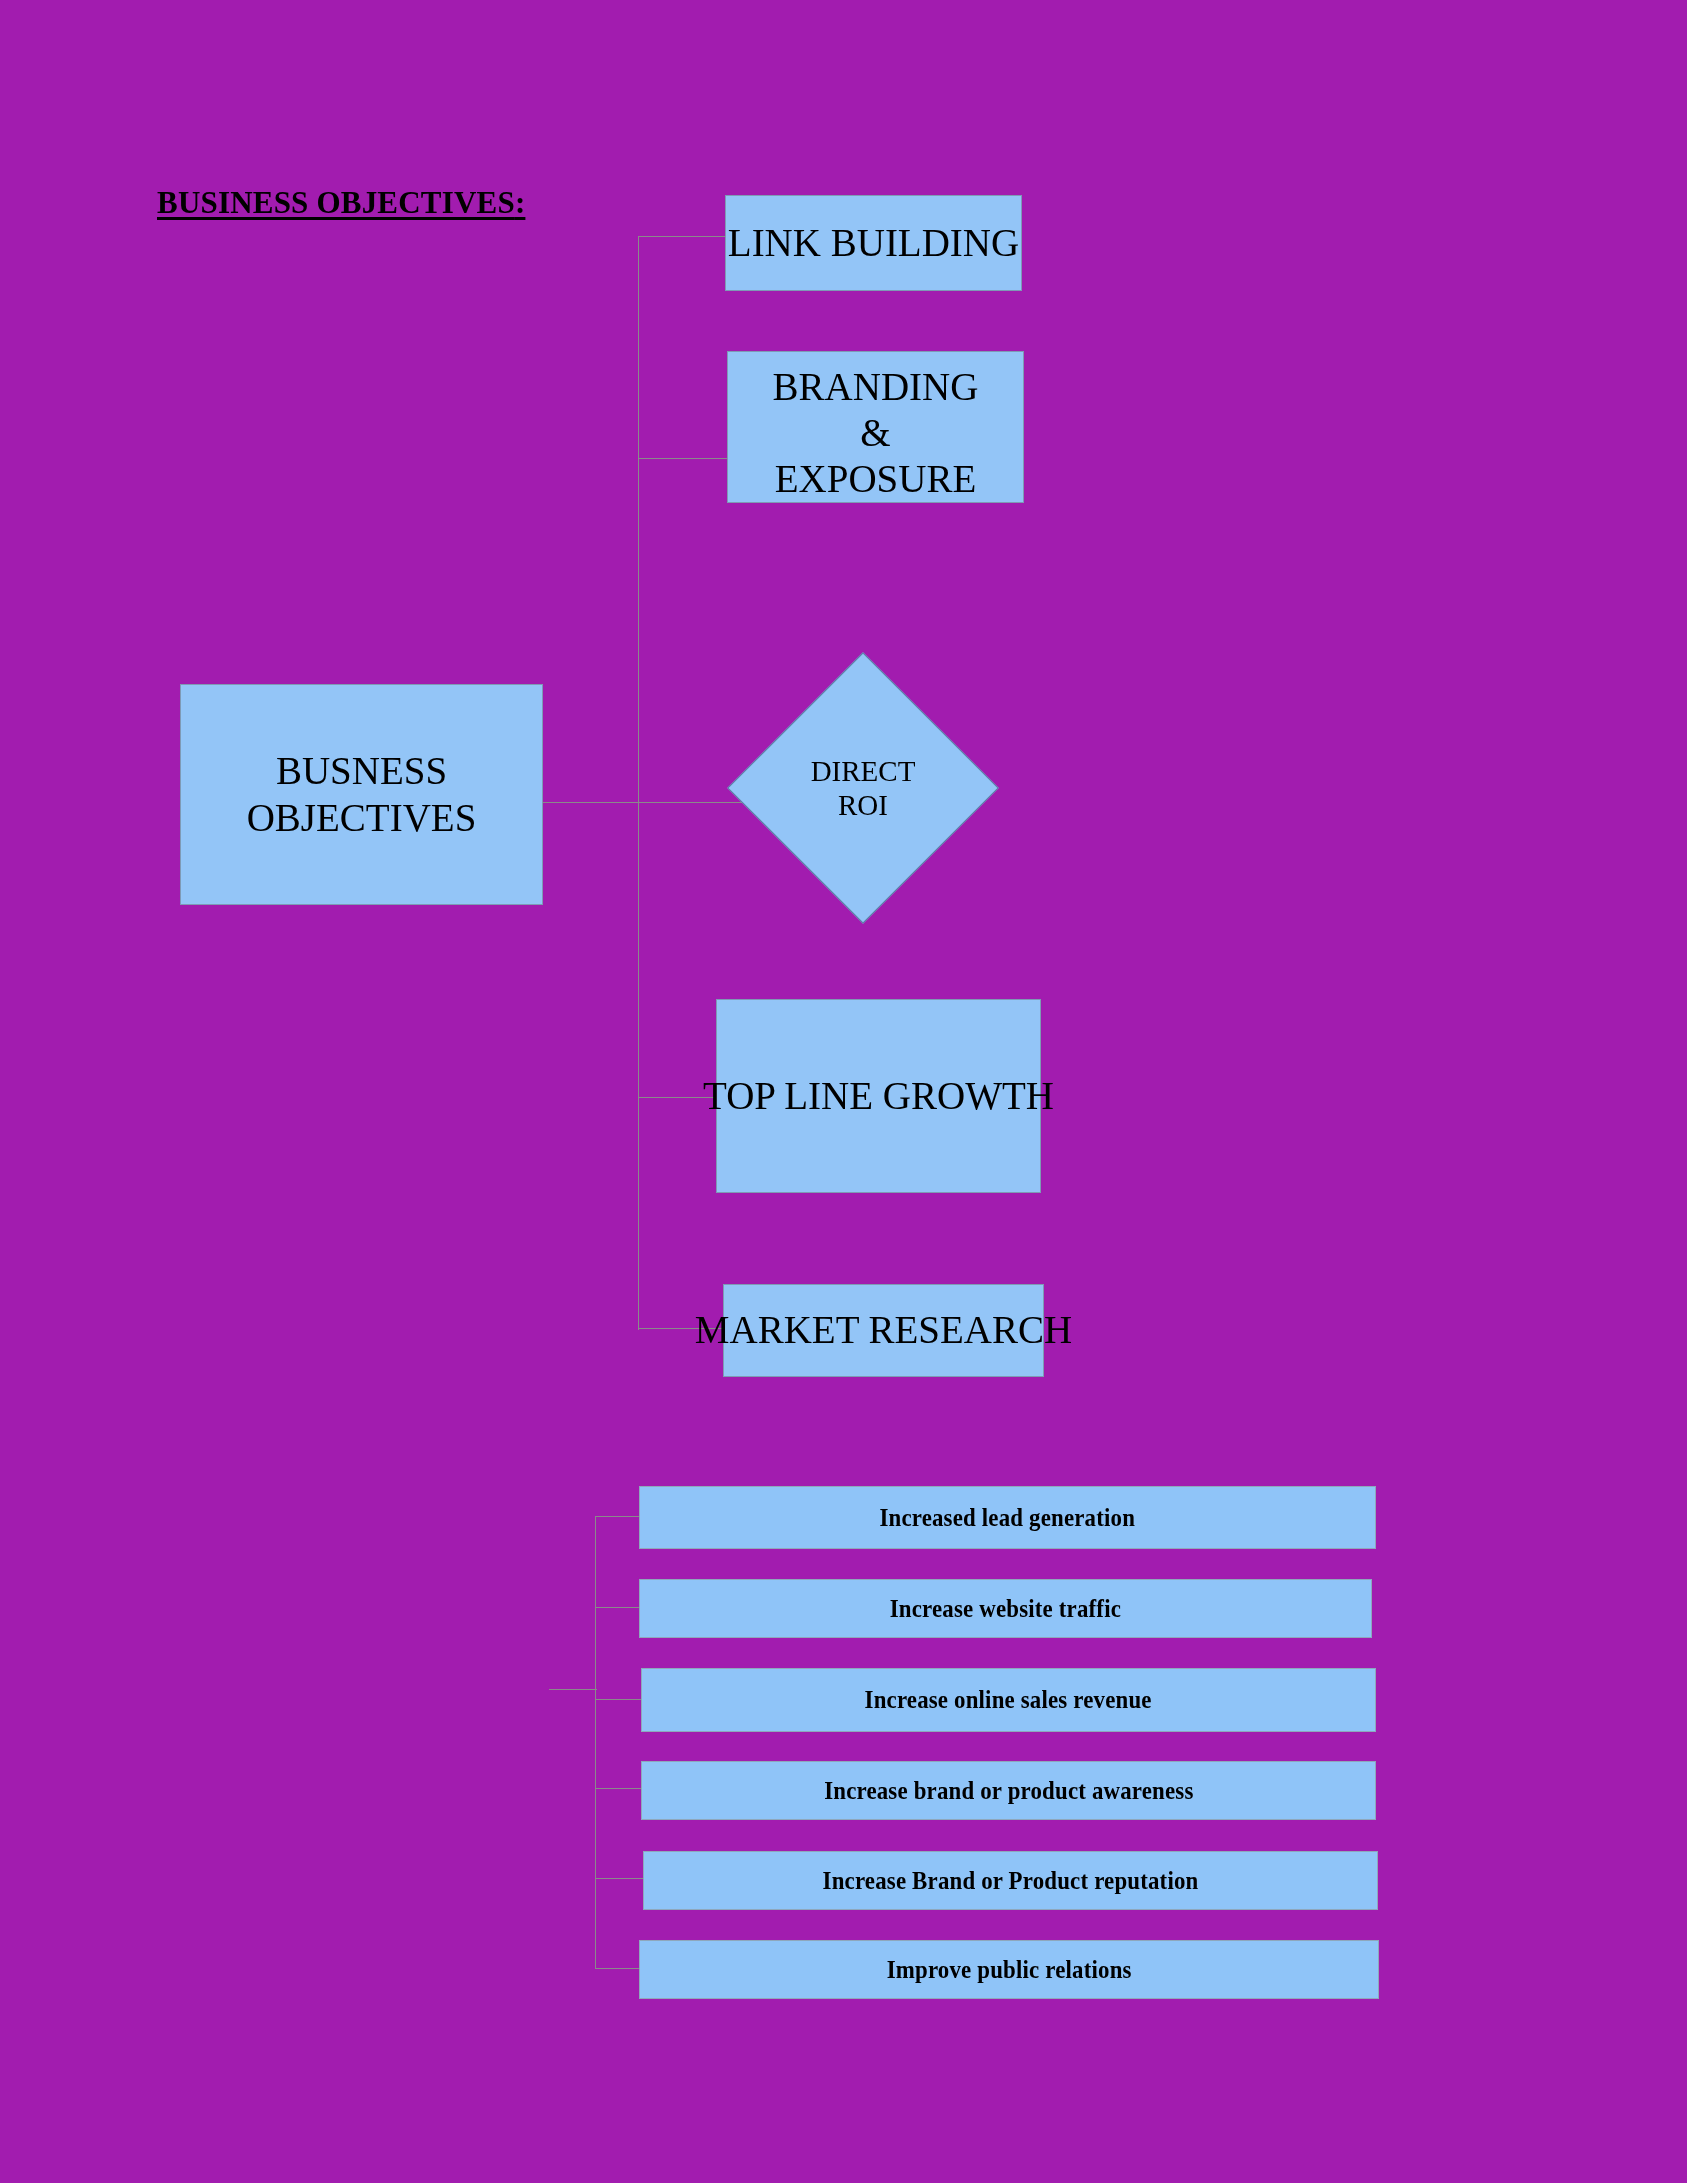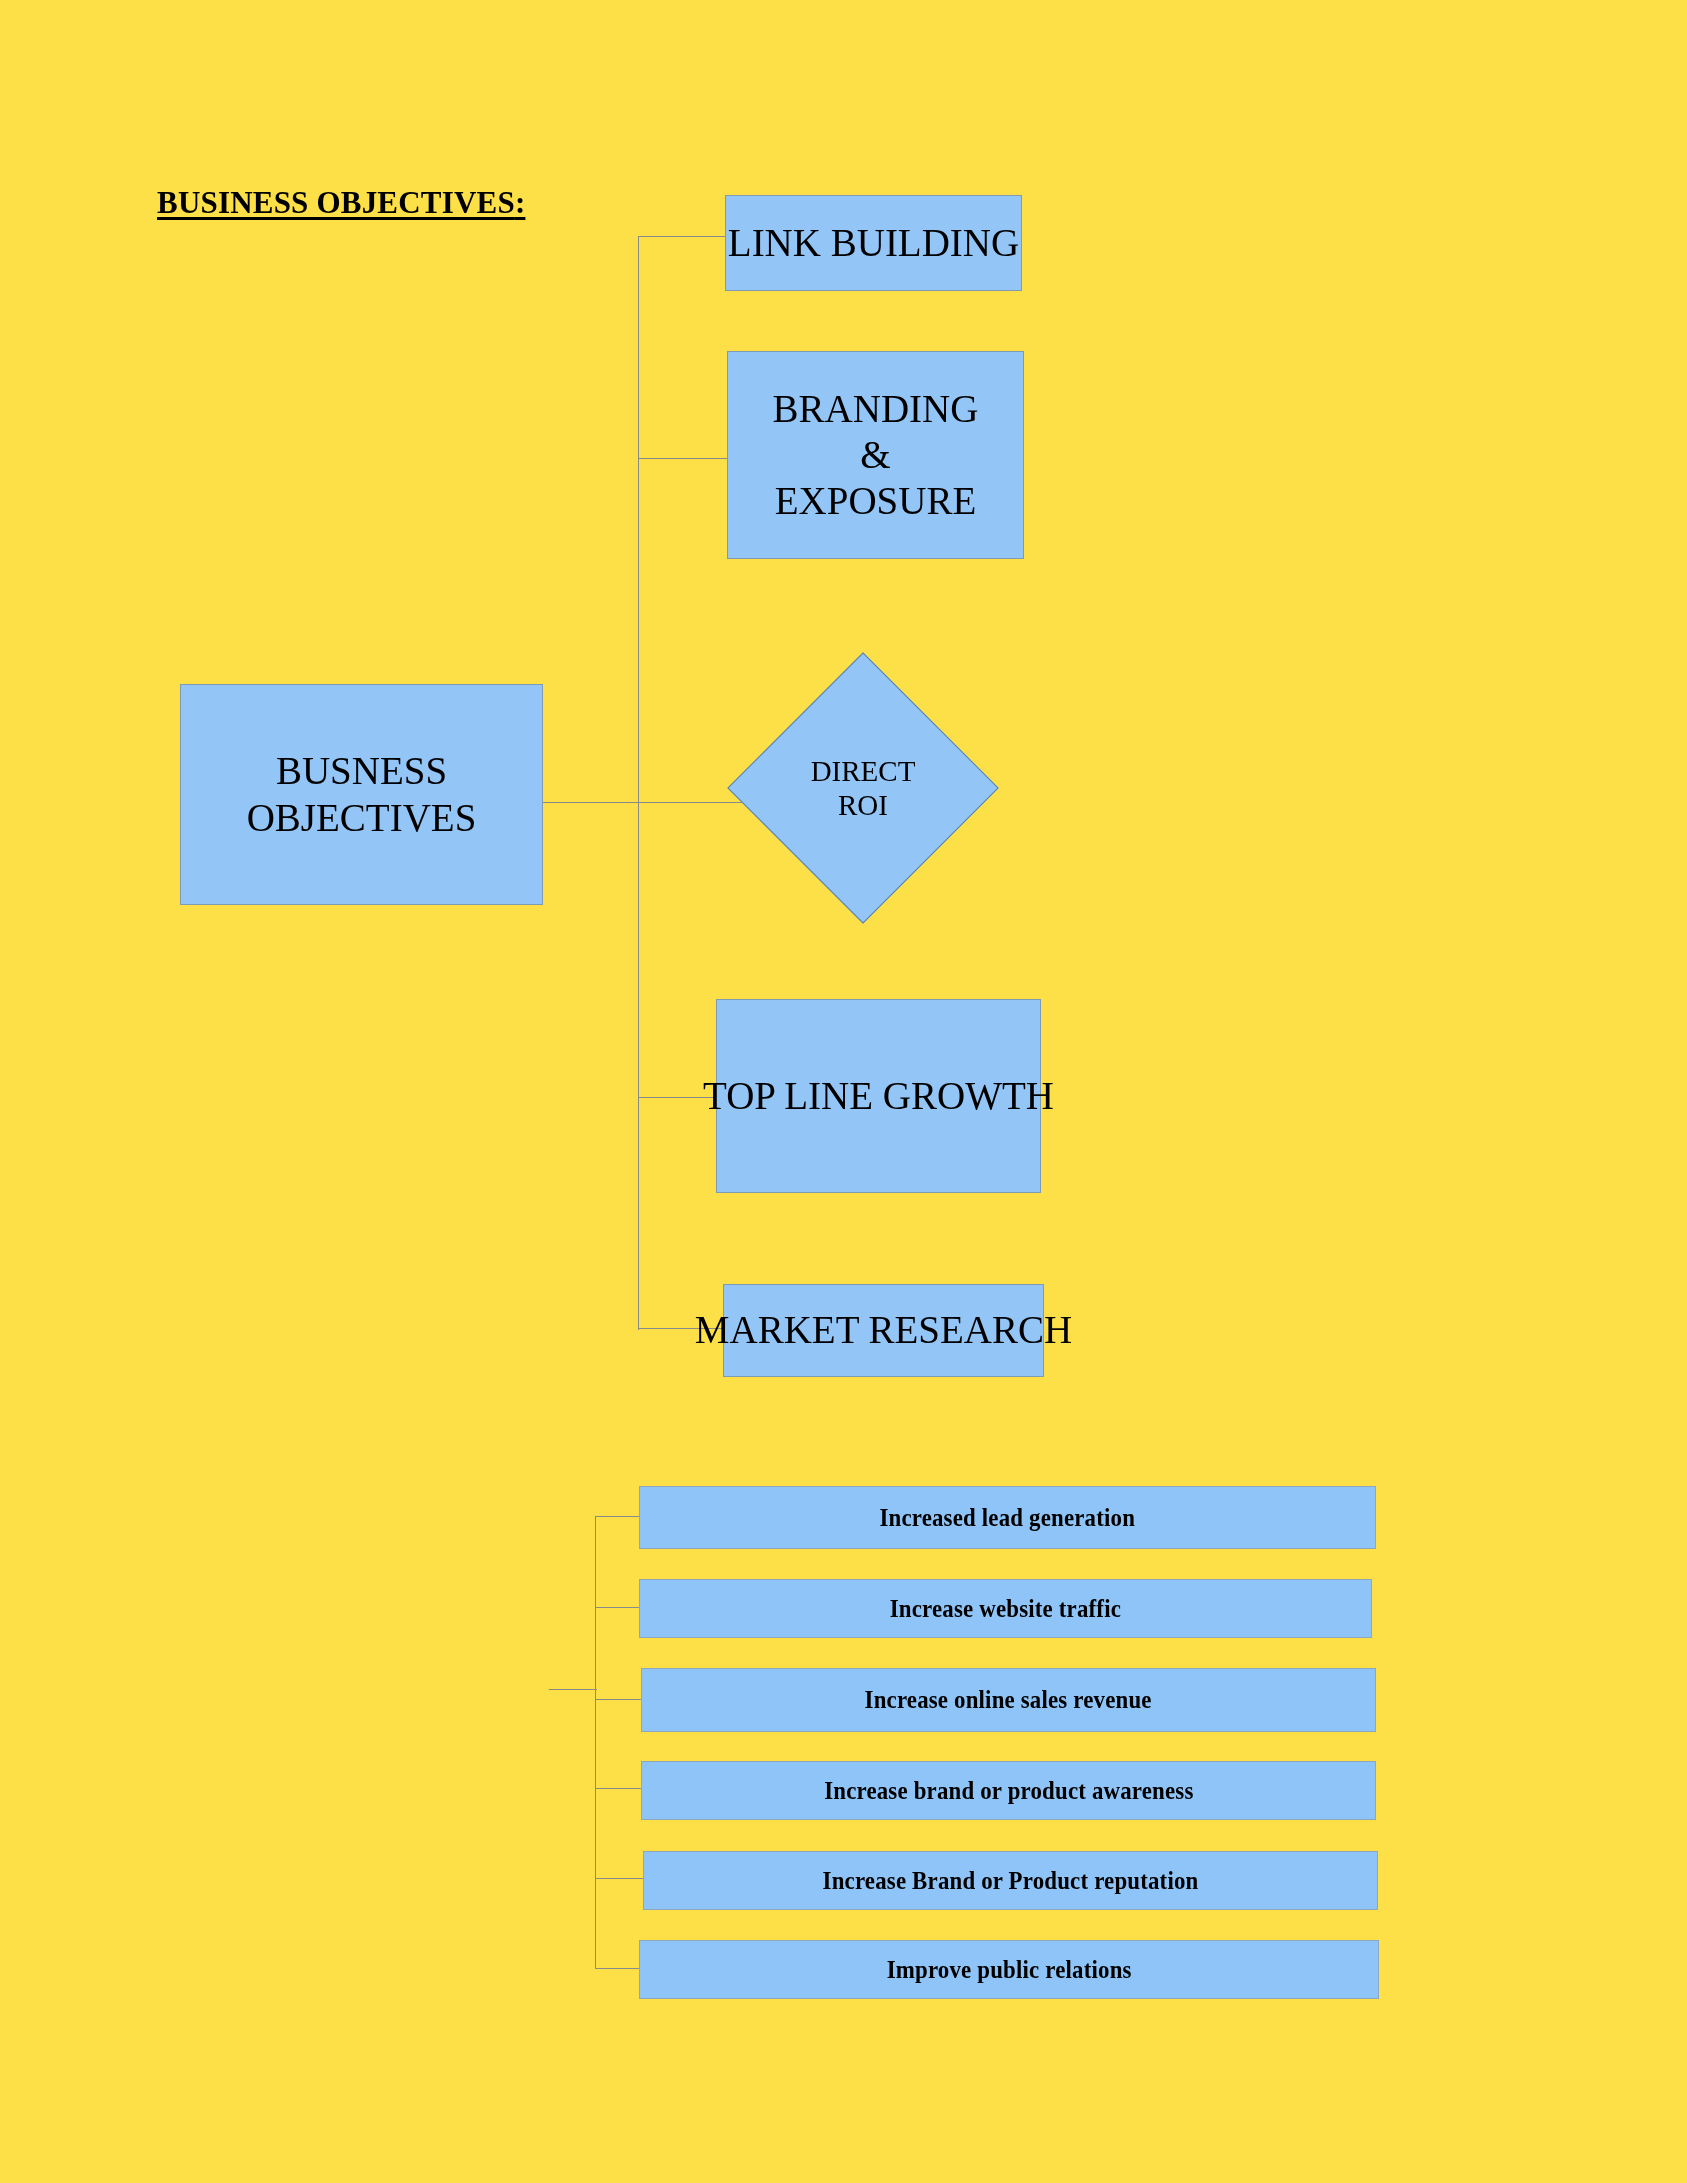--- a/index.html
+++ b/index.html
@@ -8,21 +8,21 @@
     background: #ffffff;
   }
   body {
     font-family: "Liberation Serif", "DejaVu Serif", serif;
     color: #000000;
   }
   #page {
     position: relative;
     width: 1687px;
     height: 2183px;
-    background: #fde047;
+    background: #a21caf;
     overflow: hidden;
   }
 
   
   .page-title {
     position: absolute;
     left: 157px;
     top: 186px;
     font-size: 31px;
     font-weight: bold;
@@ -151,21 +151,21 @@
 
   <div class="node plain" style="left:180px; top:684px; width:363px; height:221px;">
     <span class="label">BUSNESS
 OBJECTIVES</span>
   </div>
 
   <div class="node plain" style="left:725px; top:195px; width:297px; height:96px;">
     <span class="label">LINK BUILDING</span>
   </div>
 
-  <div class="node plain" style="left:727px; top:351px; width:297px; height:208px;">
+  <div class="node plain" style="left:727px; top:351px; width:297px; height:152px;align-items:flex-end;">
     <span class="label">BRANDING
 &amp;
 EXPOSURE</span>
   </div>
 
   <div class="diamond-wrap" style="left:767px; top:692px; width:192px; height:192px;">
     <div class="diamond-shape"></div>
     <div class="diamond-text">DIRECT
 ROI</div>
   </div>

